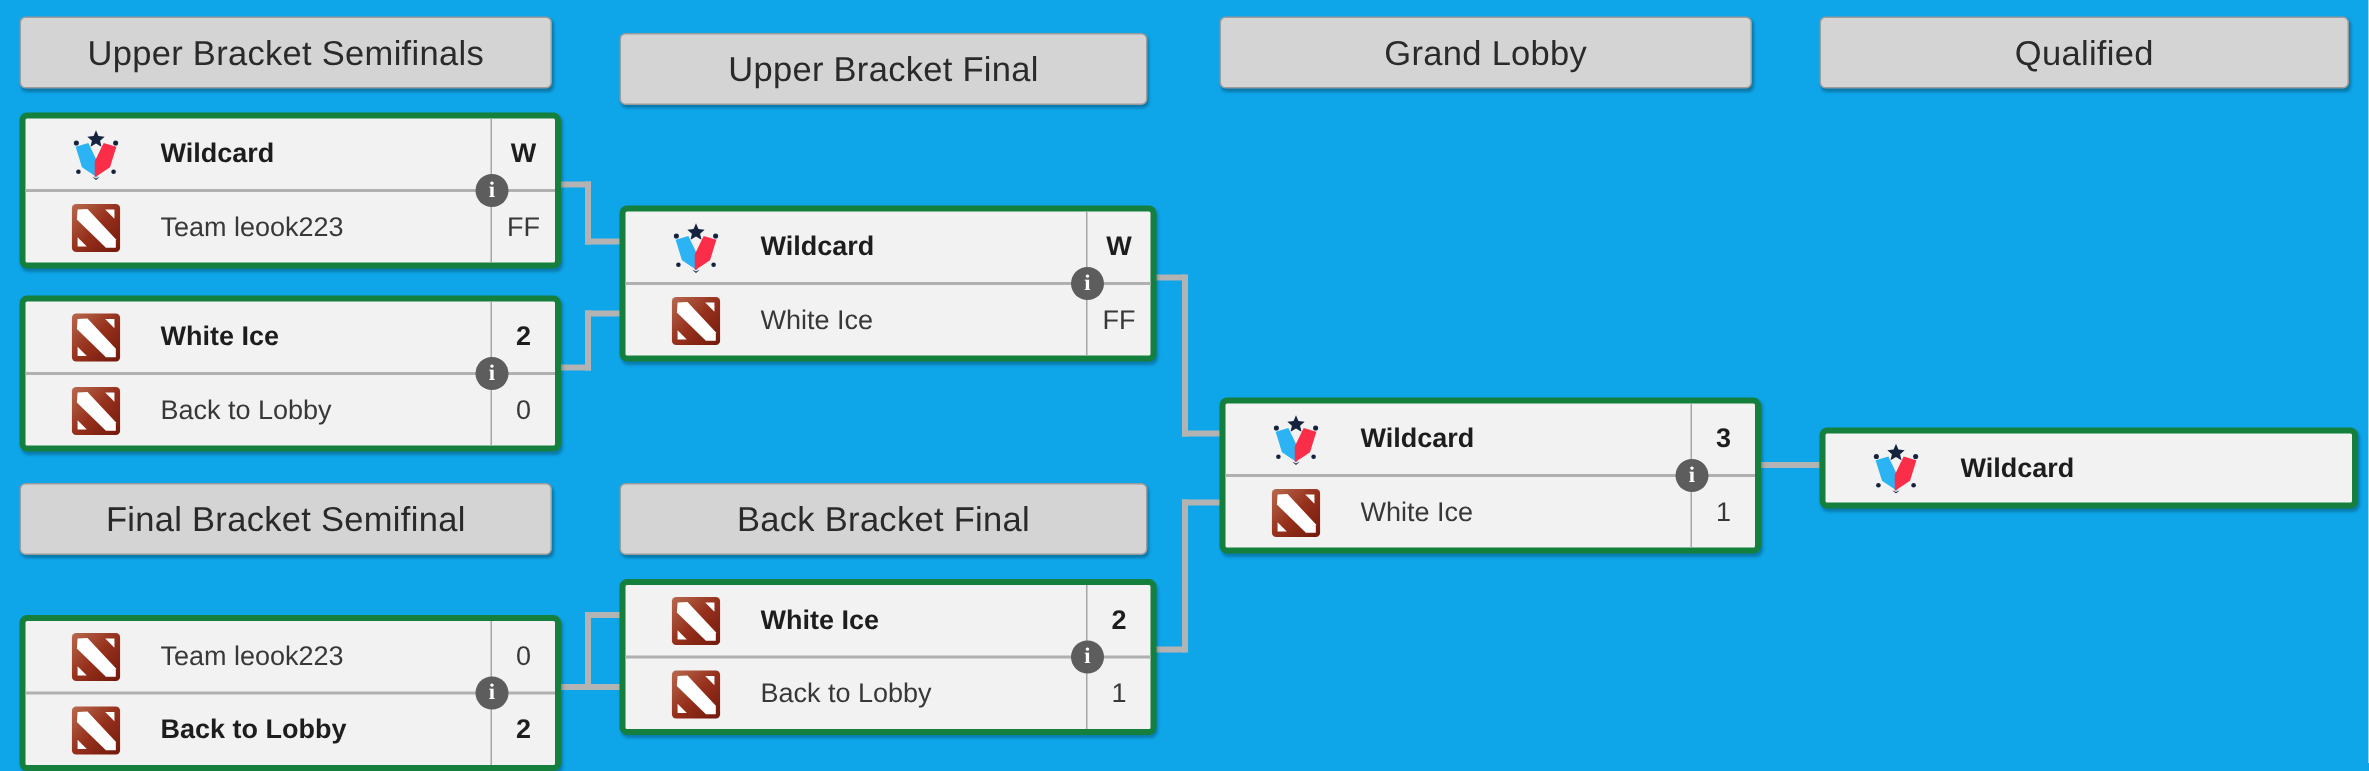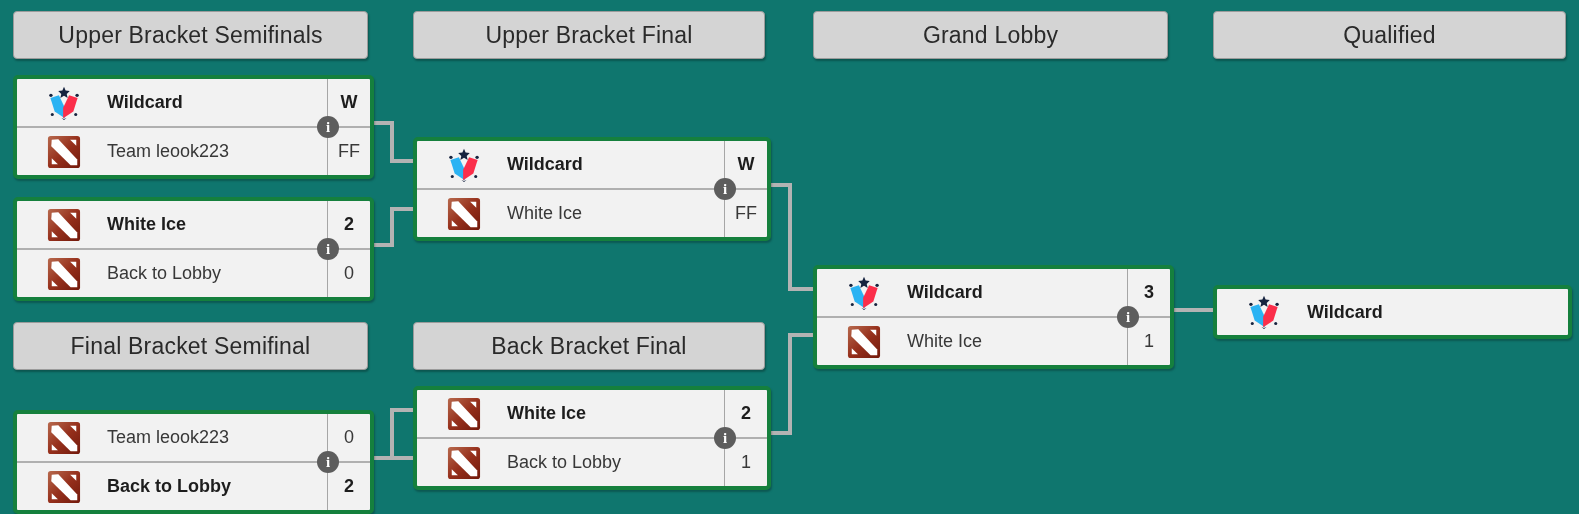--- a/index.html
+++ b/index.html
@@ -1,17 +1,17 @@
 <!DOCTYPE html>
 <html><head>
 <meta charset="utf-8">
 <style>
   html,body { margin:0; padding:0; background:#ffffff; }
   #bracket {
-    position:relative; width:1579px; height:514px; background:#0f766e;
+    position:relative; width:1579px; height:514px; background:#0ea5e9;
     font-family:"Liberation Sans","DejaVu Sans",sans-serif; overflow:hidden;
   }
   .round-header {
     position:absolute; height:46px; background:#d4d4d4;
     border:1px solid #9b9b9b; border-radius:4px;
     box-shadow:1px 2px 2px rgba(0,0,0,0.28);
     display:flex; align-items:center; justify-content:center;
     font-size:23px; color:#2a2a2a; letter-spacing:0.2px;
   }
   .match {
@@ -77,21 +77,21 @@
       <circle cx="6.2" cy="33.5" r="1.8" fill="#16233f"></circle>
       <circle cx="33.8" cy="33.5" r="1.8" fill="#16233f"></circle>
       <path d="M17 37.5 L20 40 L23 37.5 L20 38.8 Z" fill="#16233f"></path>
     </symbol>
   </defs>
 </svg>
 
 <div id="bracket">
 
   <div class="round-header" style="left:13px;top:11px;width:353px">Upper Bracket Semifinals</div>
-  <div class="round-header" style="left:413px;top:11px;width:350px">Upper Bracket Final</div>
+  <div class="round-header" style="left:413px;top:22px;width:350px">Upper Bracket Final</div>
   <div class="round-header" style="left:813px;top:11px;width:353px">Grand Lobby</div>
   <div class="round-header" style="left:1213px;top:11px;width:351px">Qualified</div>
   <div class="round-header" style="left:13px;top:322px;width:353px">Final Bracket Semifinal</div>
   <div class="round-header" style="left:413px;top:322px;width:350px">Back Bracket Final</div>
 
   <div class="line" style="left:368px;top:121px;width:26px;height:4px"></div>
   <div class="line" style="left:390px;top:121px;width:4px;height:42px"></div>
   <div class="line" style="left:390px;top:159px;width:24px;height:4px"></div>
 
   <div class="line" style="left:368px;top:243px;width:26px;height:4px"></div>

